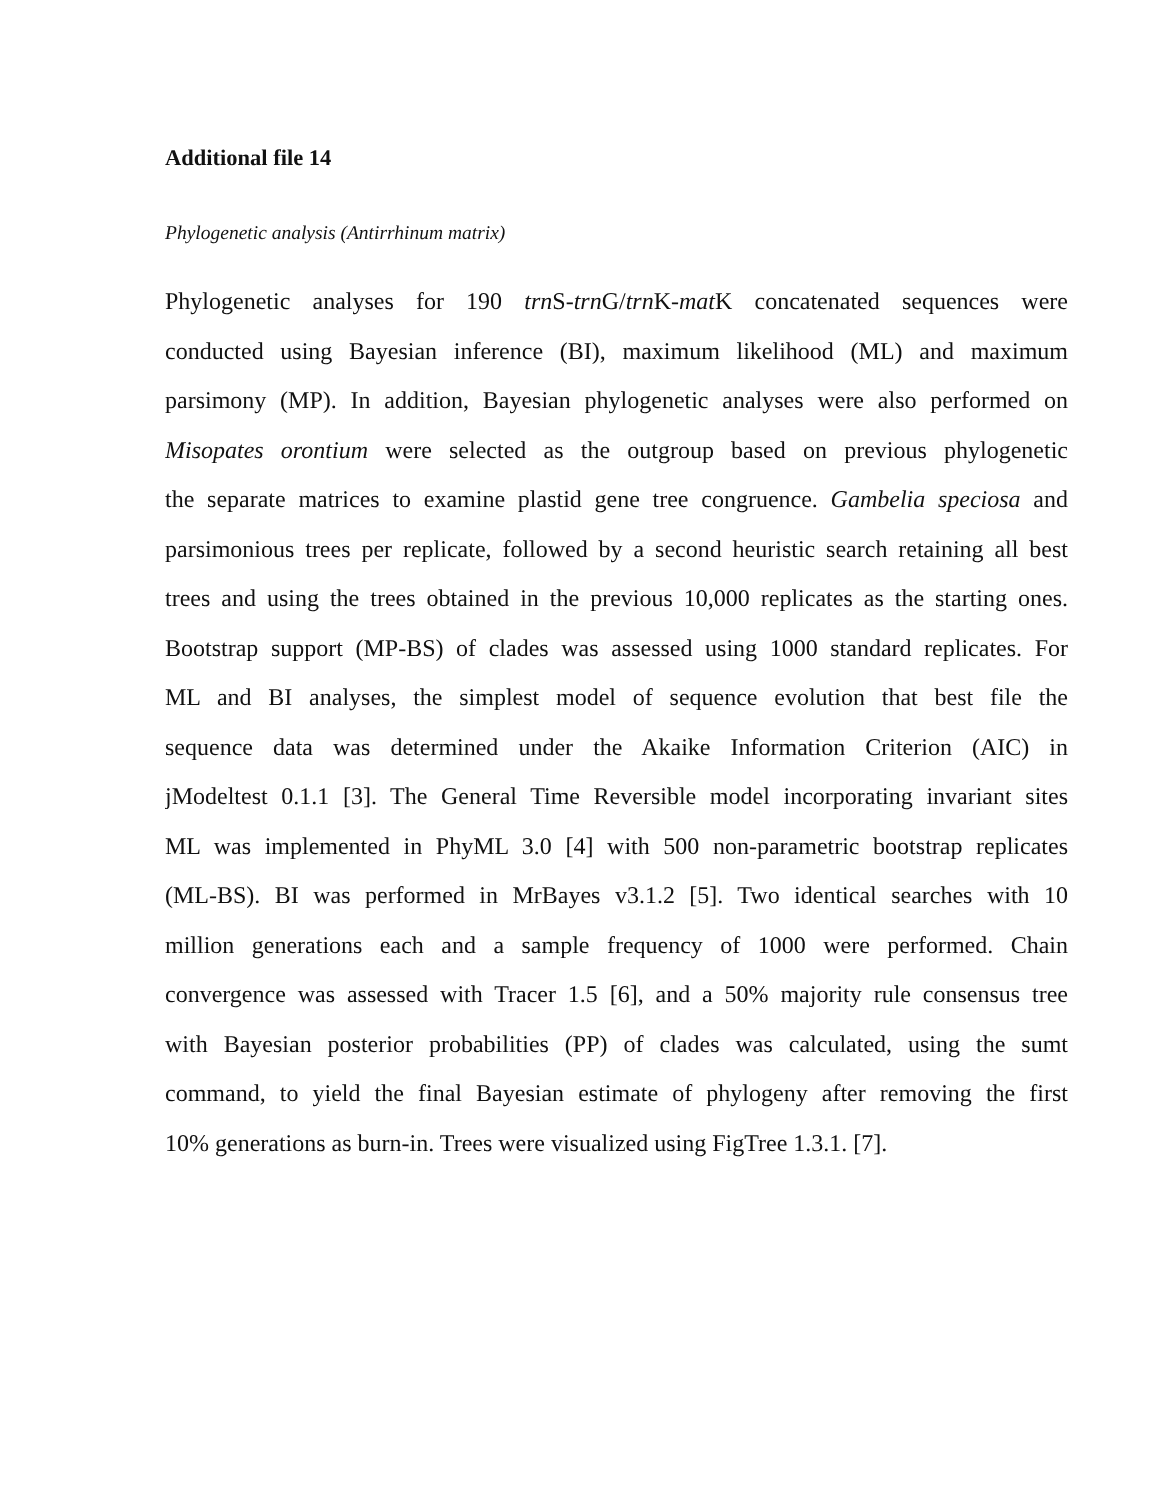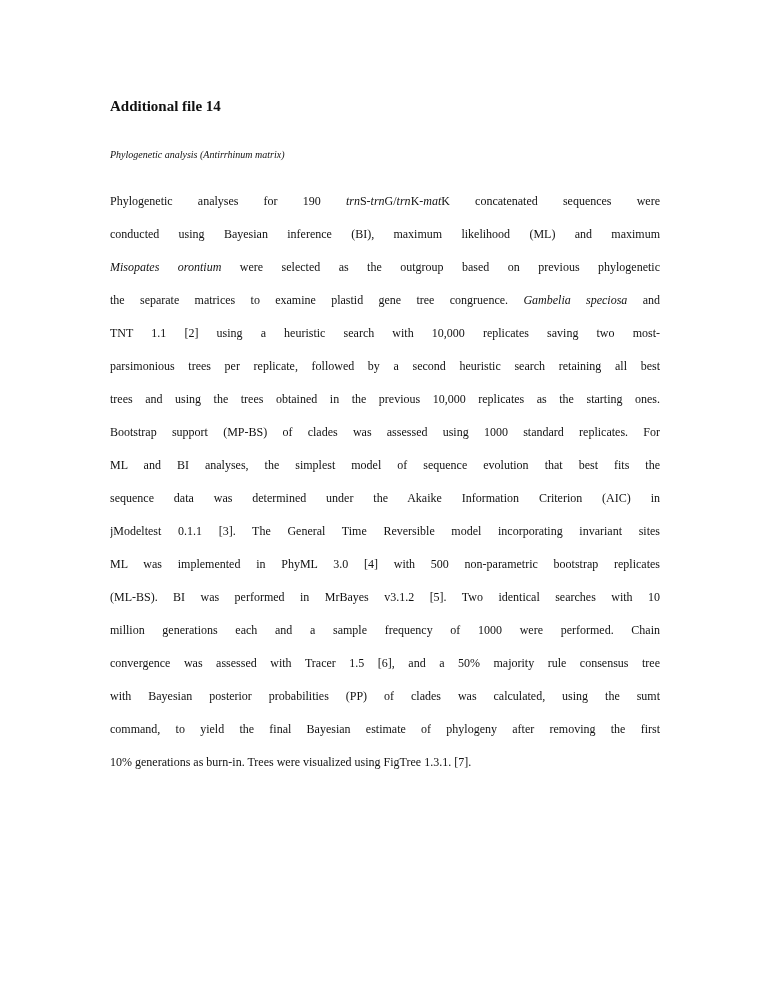--- a/index.html
+++ b/index.html
@@ -6,41 +6,41 @@
     margin: 0;
     padding: 0;
     background: #ffffff;
   }
   .page {
     position: relative;
     width: 768px;
     height: 798px;
     background: #ffffff;
     box-sizing: border-box;
-    padding: 90px 108px 0 110px;
+    padding: 90px 56px 0 110px;
     font-family: "Liberation Serif", "DejaVu Serif", serif;
     color: #111111;
     overflow: hidden;
   }
   .title {
     margin: 0;
     font-size: 15px;
     font-weight: bold;
     line-height: 33px;
   }
   .subtitle {
     margin: 15px 0 0 0;
-    font-size: 10px;
+    font-size: 13px;
     font-weight: normal;
     font-style: italic;
     line-height: 33px;
   }
   .para {
     margin-top: 14px;
-    font-size: 12px;
+    font-size: 16px;
   }
   .line {
     height: 33px;
     line-height: 33px;
     overflow: hidden;
     text-align: justify;
     text-align-last: justify;
   }
   .line.last {
     text-align: right;
@@ -49,27 +49,27 @@
 </style>
 </head>
 <body>
 
 <div class="page">
   <h1 class="title">Additional file 14</h1>
   <h2 class="subtitle">Phylogenetic analysis (Antirrhinum matrix)</h2>
   <div class="para">
       <div class="line"><span>Phylogenetic analyses for 190 </span><i>trn</i><span>S-</span><i>trn</i><span>G/</span><i>trn</i><span>K-</span><i>mat</i><span>K concatenated sequences were</span></div>
       <div class="line"><span>conducted using Bayesian inference (BI), maximum likelihood (ML) and maximum</span></div>
+      <div class="line"><span>parsimony (MP). In addition, Bayesian phylogenetic analyses were also performed on</span></div>
       <div class="line"><i>Misopates orontium</i><span> were selected as the outgroup based on previous phylogenetic</span></div>
       <div class="line"><span>the separate matrices to examine plastid gene tree congruence. </span><i>Gambelia speciosa</i><span> and</span></div>
-      <div class="line"><span>TNT 1.1 [2] using a heuristic search with 10,000 replicates saving two most-</span></div>
       <div class="line"><span>parsimonious trees per replicate, followed by a second heuristic search retaining all best</span></div>
       <div class="line"><span>trees and using the trees obtained in the previous 10,000 replicates as the starting ones.</span></div>
       <div class="line"><span>Bootstrap support (MP-BS) of clades was assessed using 1000 standard replicates. For</span></div>
-      <div class="line"><span>ML and BI analyses, the simplest model of sequence evolution that best fits the</span></div>
+      <div class="line"><span>ML and BI analyses, the simplest model of sequence evolution that best file the</span></div>
       <div class="line"><span>sequence data was determined under the Akaike Information Criterion (AIC) in</span></div>
       <div class="line"><span>jModeltest 0.1.1 [3]. The General Time Reversible model incorporating invariant sites</span></div>
       <div class="line"><span>ML was implemented in PhyML 3.0 [4] with 500 non-parametric bootstrap replicates</span></div>
       <div class="line"><span>(ML-BS). BI was performed in MrBayes v3.1.2 [5]. Two identical searches with 10</span></div>
       <div class="line"><span>million generations each and a sample frequency of 1000 were performed. Chain</span></div>
       <div class="line"><span>convergence was assessed with Tracer 1.5 [6], and a 50% majority rule consensus tree</span></div>
       <div class="line"><span>with Bayesian posterior probabilities (PP) of clades was calculated, using the sumt</span></div>
       <div class="line"><span>command, to yield the final Bayesian estimate of phylogeny after removing the first</span></div>
       <div class="line last"><span>10% generations as burn-in. Trees were visualized using FigTree 1.3.1. [7].</span></div>
     </div>

